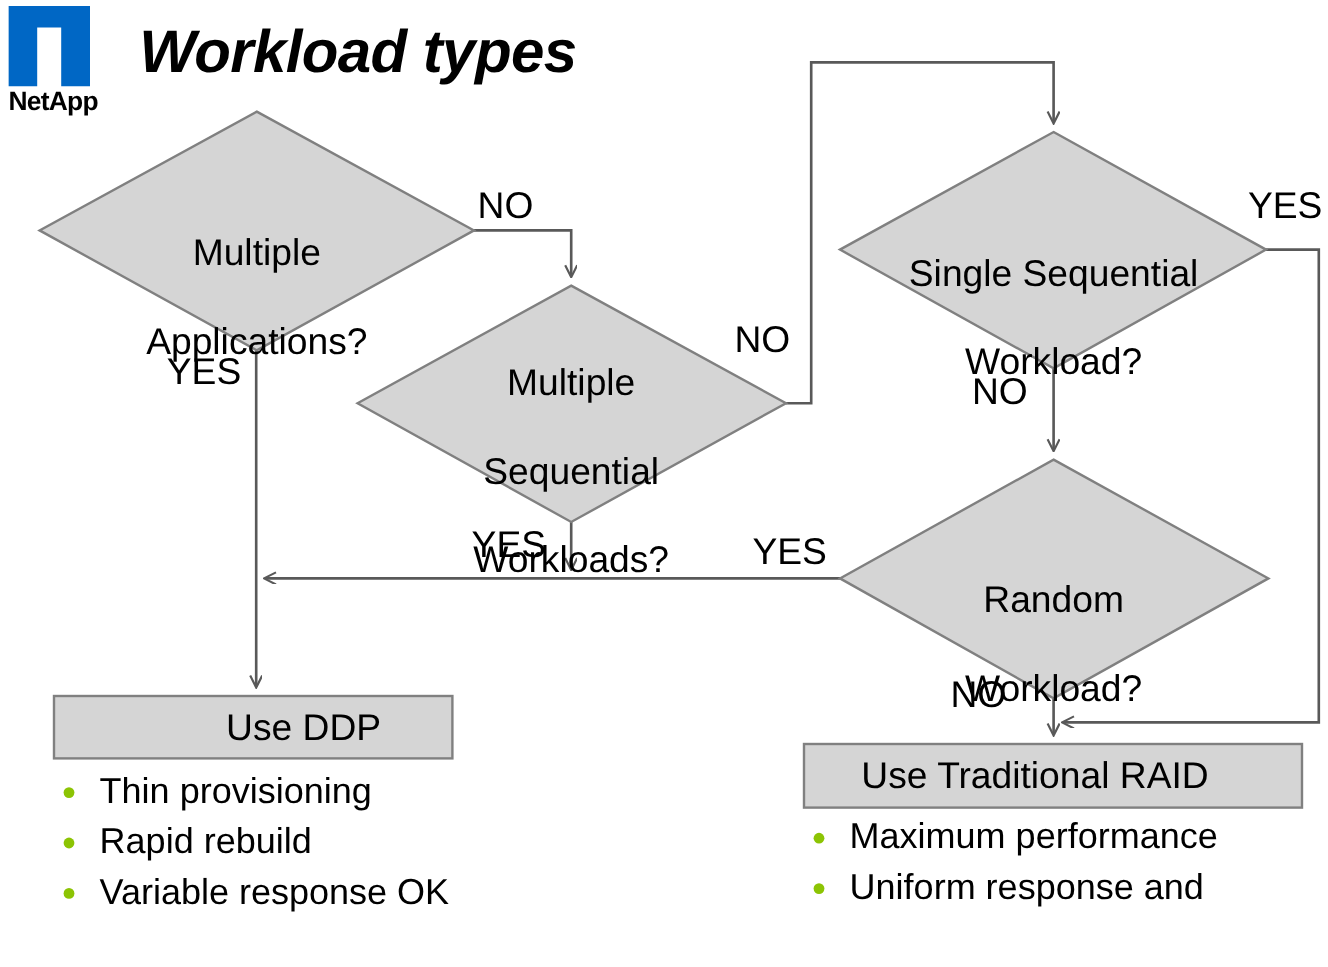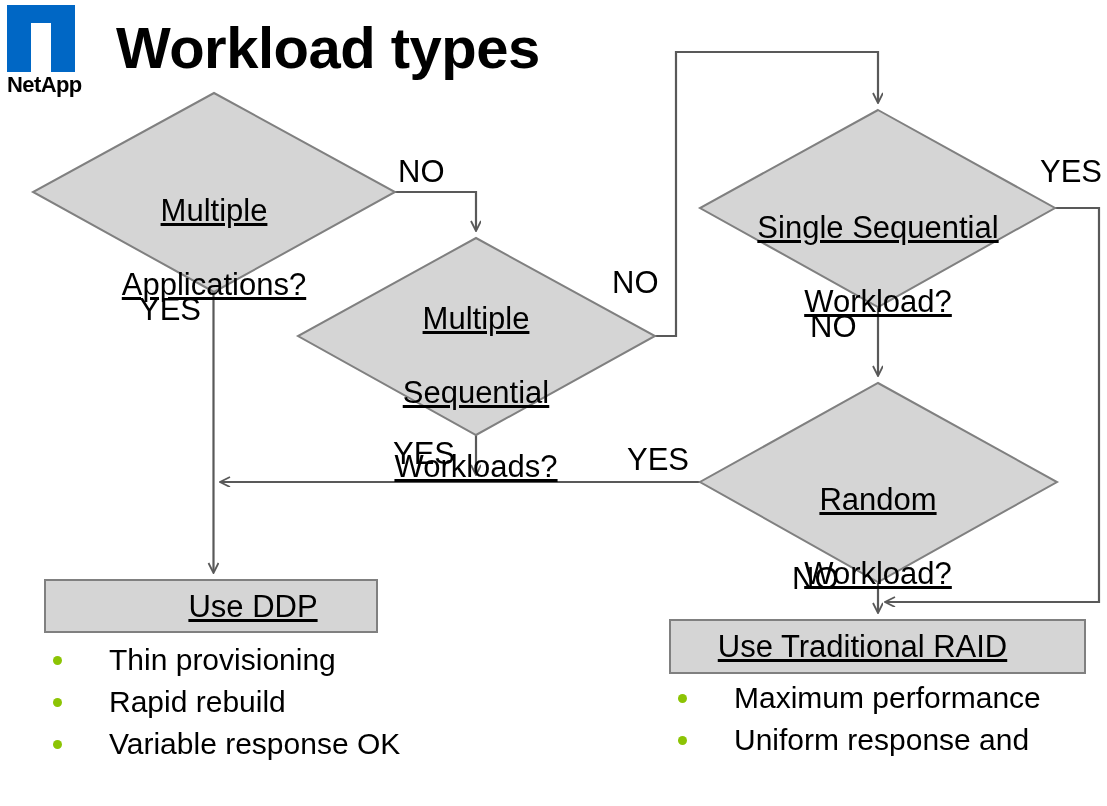--- a/index.html
+++ b/index.html
@@ -39,56 +39,55 @@
     font-size: 22px;
     font-weight: bold;
     letter-spacing: -0.6px;
     line-height: 24px;
     white-space: nowrap;
   }
 
   
   #page-title {
     left: 116px; top: 14px;
-    font-size: 58px;
+    font-size: 50px;
     font-weight: bold;
     letter-spacing: -0.5px;
     white-space: nowrap;
+    font-style: italic;
   }
 
   
   .node-label {
     position: absolute;
     text-align: center;
     font-size: 31px;
     line-height: 37px;
     color: #000;
     pointer-events: none;
     white-space: pre-line;
-    text-decoration: underline;
   }
   .edge-label {
     position: absolute;
     font-size: 31px;
     line-height: 33px;
     color: #000;
     white-space: nowrap;
   }
 
   
   .bullet-list {
     position: absolute;
     font-size: 30px;
     line-height: 40px;
   }
   .bullet-row {
     display: flex;
     align-items: flex-start;
     margin-bottom: 2px;
-    gap: 26px;
   }
   .bullet-dot {
     width: 26px;
     min-width: 26px;
     display: flex;
     align-items: center;
     height: 40px;
   }
   .bullet-dot i {
     display: block;

